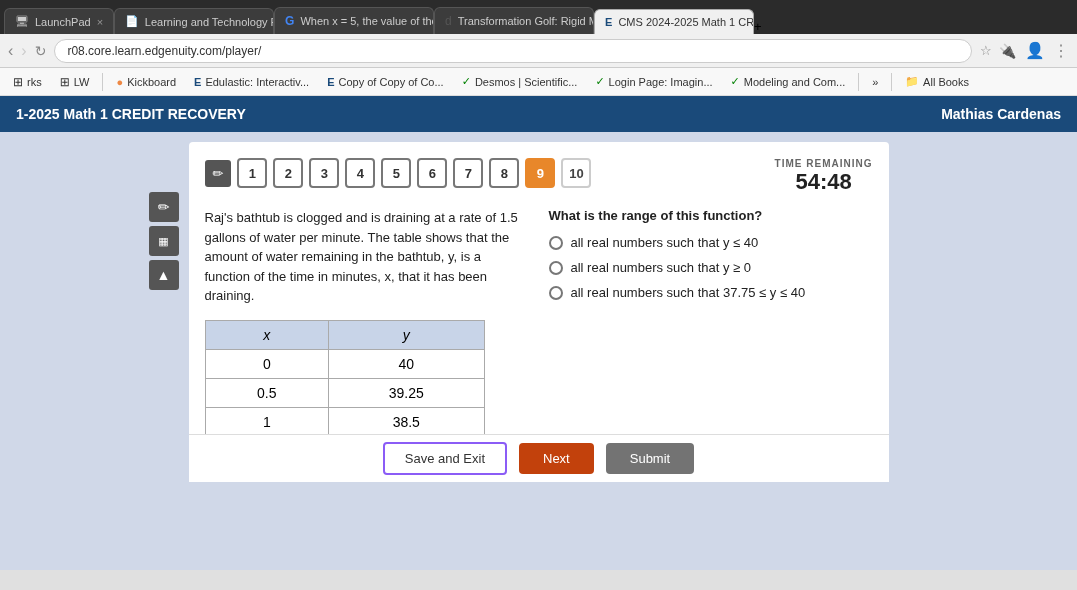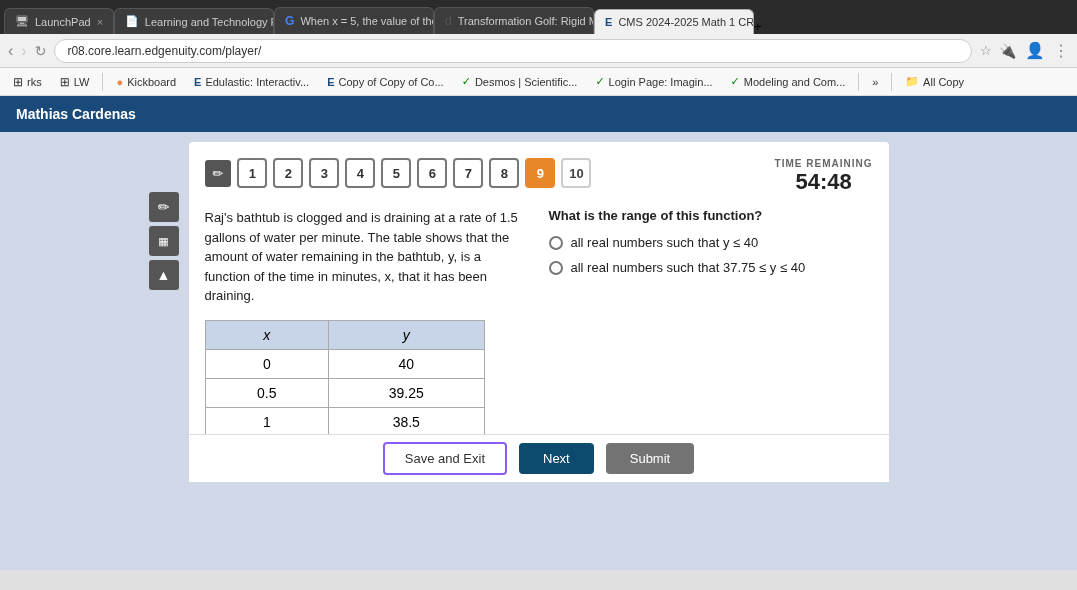--- a/index.html
+++ b/index.html
@@ -52,21 +52,21 @@
     .data-table thead th { background: #c8d4e8; font-style: italic; font-weight: normal; }
     .data-table tbody td { background: white; }
 
     
     .radio-option { display: flex; align-items: center; gap: 8px; margin-bottom: 10px; font-size: 13px; color: #222; cursor: pointer; }
     .radio-circle { width: 14px; height: 14px; border-radius: 50%; border: 2px solid #777; flex-shrink: 0; margin-top: 1px; }
 
     
     .bottom-bar { position: absolute; bottom: 0; left: 0; right: 0; height: 48px; background: white; border-top: 1px solid #ddd; display: flex; align-items: center; justify-content: center; gap: 12px; }
     .btn-save { background: white; border: 2px solid #8b5cf6; border-radius: 4px; padding: 7px 20px; font-size: 13px; cursor: pointer; color: #333; }
-    .btn-next { background: #0c4a6e; color: white; border: none; border-radius: 4px; padding: 8px 24px; font-size: 13px; cursor: pointer; }
+    .btn-next { background: #c2410c; color: white; border: none; border-radius: 4px; padding: 8px 24px; font-size: 13px; cursor: pointer; }
     .btn-submit { background: #737373; color: white; border: none; border-radius: 4px; padding: 8px 24px; font-size: 13px; cursor: pointer; }
 
     .relative-wrap { position: relative; }
   </style>
 </head>
 <body>
 
 <div class="tab-bar">
   <div class="tab">
     <span>🖥</span>
@@ -141,25 +141,26 @@
     <span style="color:green;font-size:11px;">✓</span>
     <span>Modeling and Com...</span>
   </div>
   <div class="bookmark-sep"></div>
   <div class="bookmark-item">
     <span>»</span>
   </div>
   <div class="bookmark-sep"></div>
   <div class="bookmark-item">
     <span>📁</span>
-    <span>All Copy</span>
+    <span>All Books</span>
   </div>
 </div>
 
 <div class="app-header">
+  <span>1-2025 Math 1 CREDIT RECOVERY</span>
   <span>Mathias Cardenas</span>
 </div>
 
 <div class="main-area">
   <div class="relative-wrap" style="position:relative;">
 
     <div class="side-icons">
       <div class="side-icon">✏</div>
       <div class="side-icon" style="font-size:11px;">▦</div>
       <div class="side-icon">▲</div>
@@ -222,20 +223,24 @@
         <div class="question-right">
           <div class="answer-question">What is the range of this function?</div>
 
           <div id="options-container">
           <div class="radio-option">
                 <div class="radio-circle"></div>
                 <span>all real numbers such that y ≤ 40</span>
               </div>
               <div class="radio-option">
                 <div class="radio-circle"></div>
+                <span>all real numbers such that y ≥ 0</span>
+              </div>
+              <div class="radio-option">
+                <div class="radio-circle"></div>
                 <span>all real numbers such that 37.75 ≤ y ≤ 40</span>
               </div>
             </div>
         </div>
       </div>
 
       <div class="bottom-bar">
         <button class="btn-save">Save and Exit</button>
         <button class="btn-next">Next</button>
         <button class="btn-submit">Submit</button>

